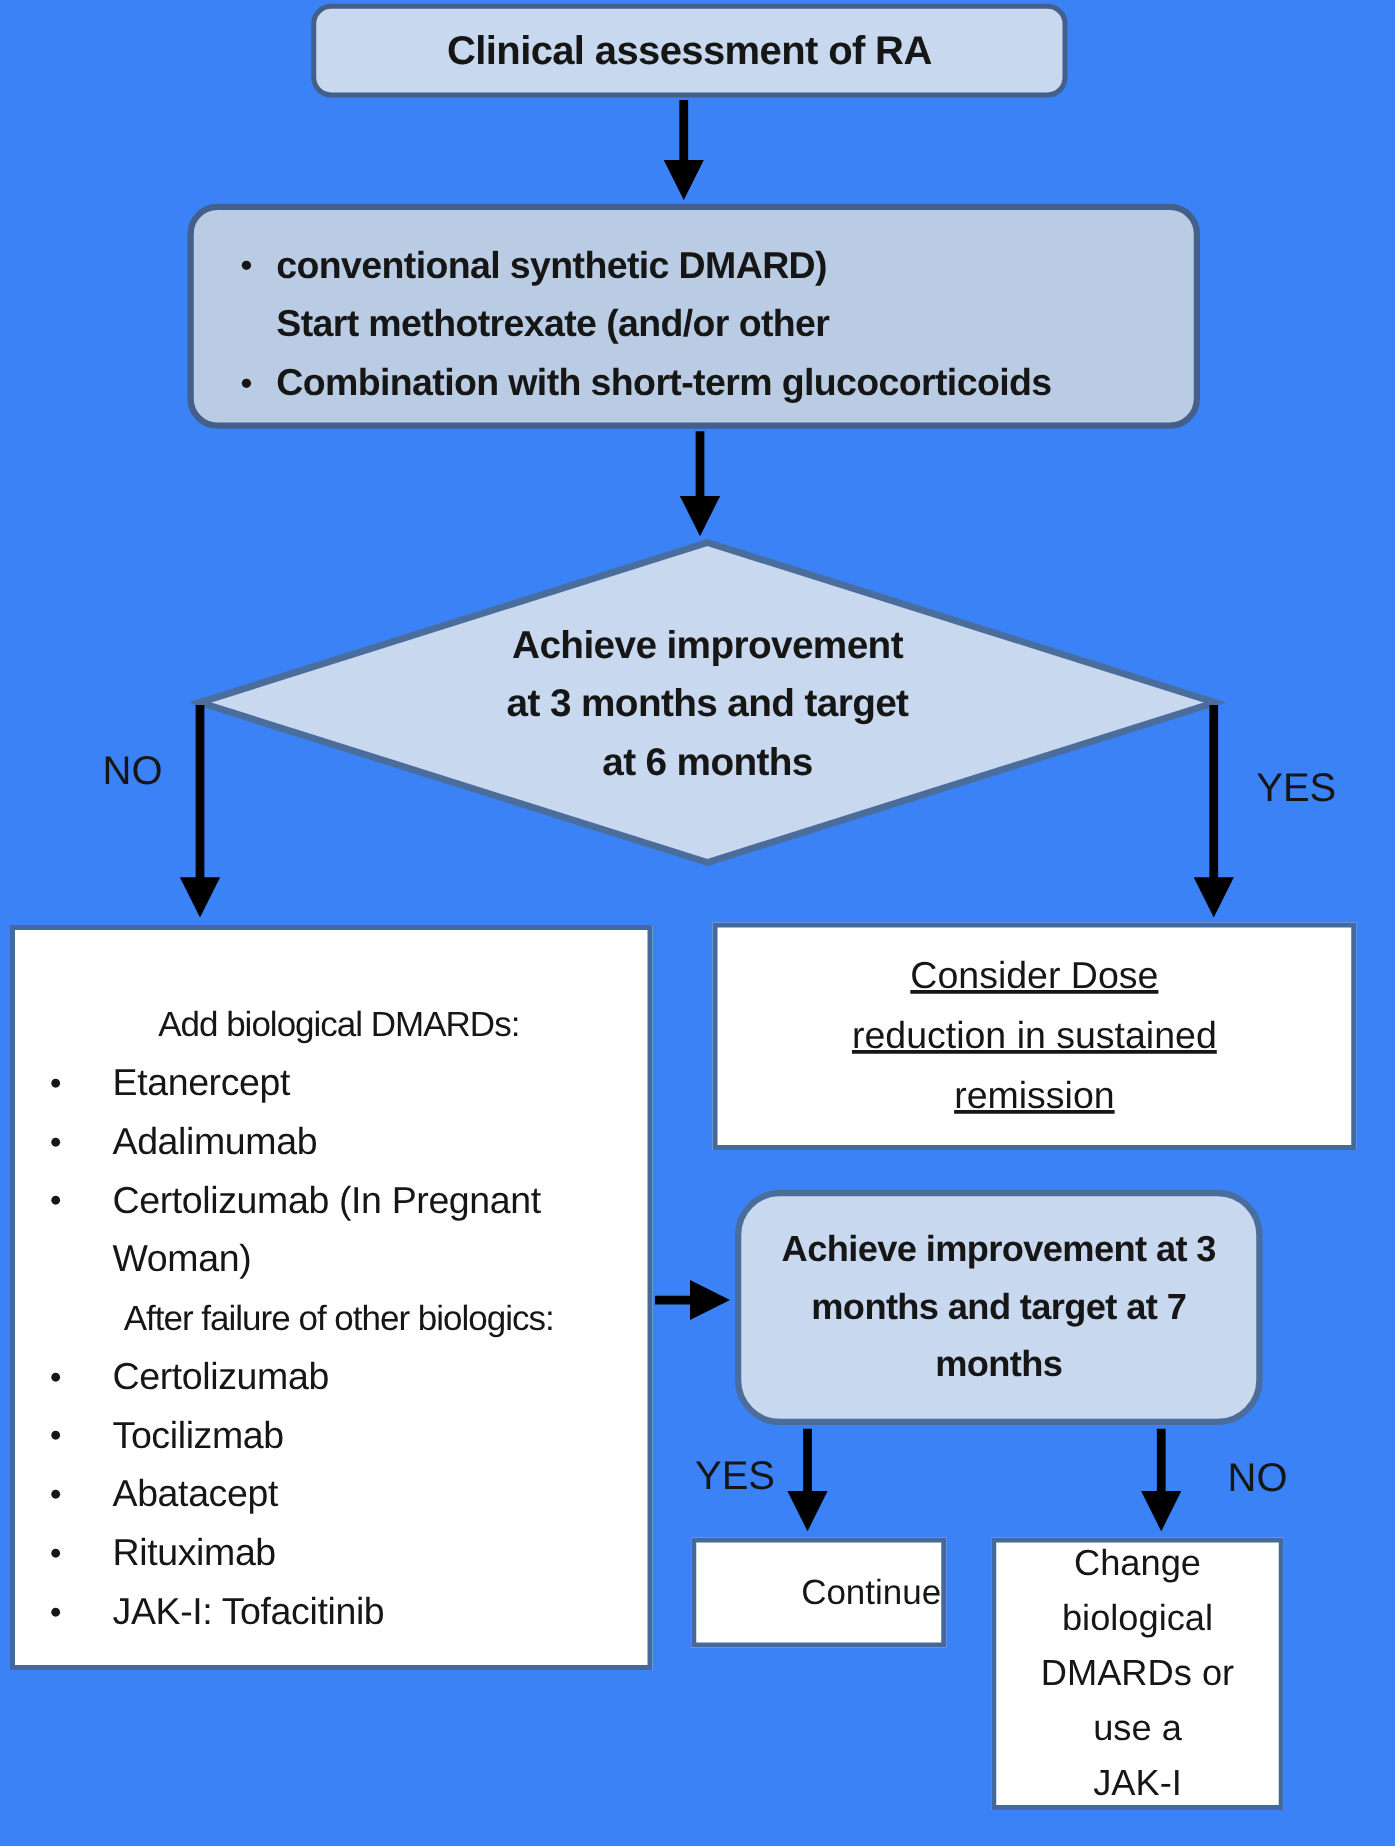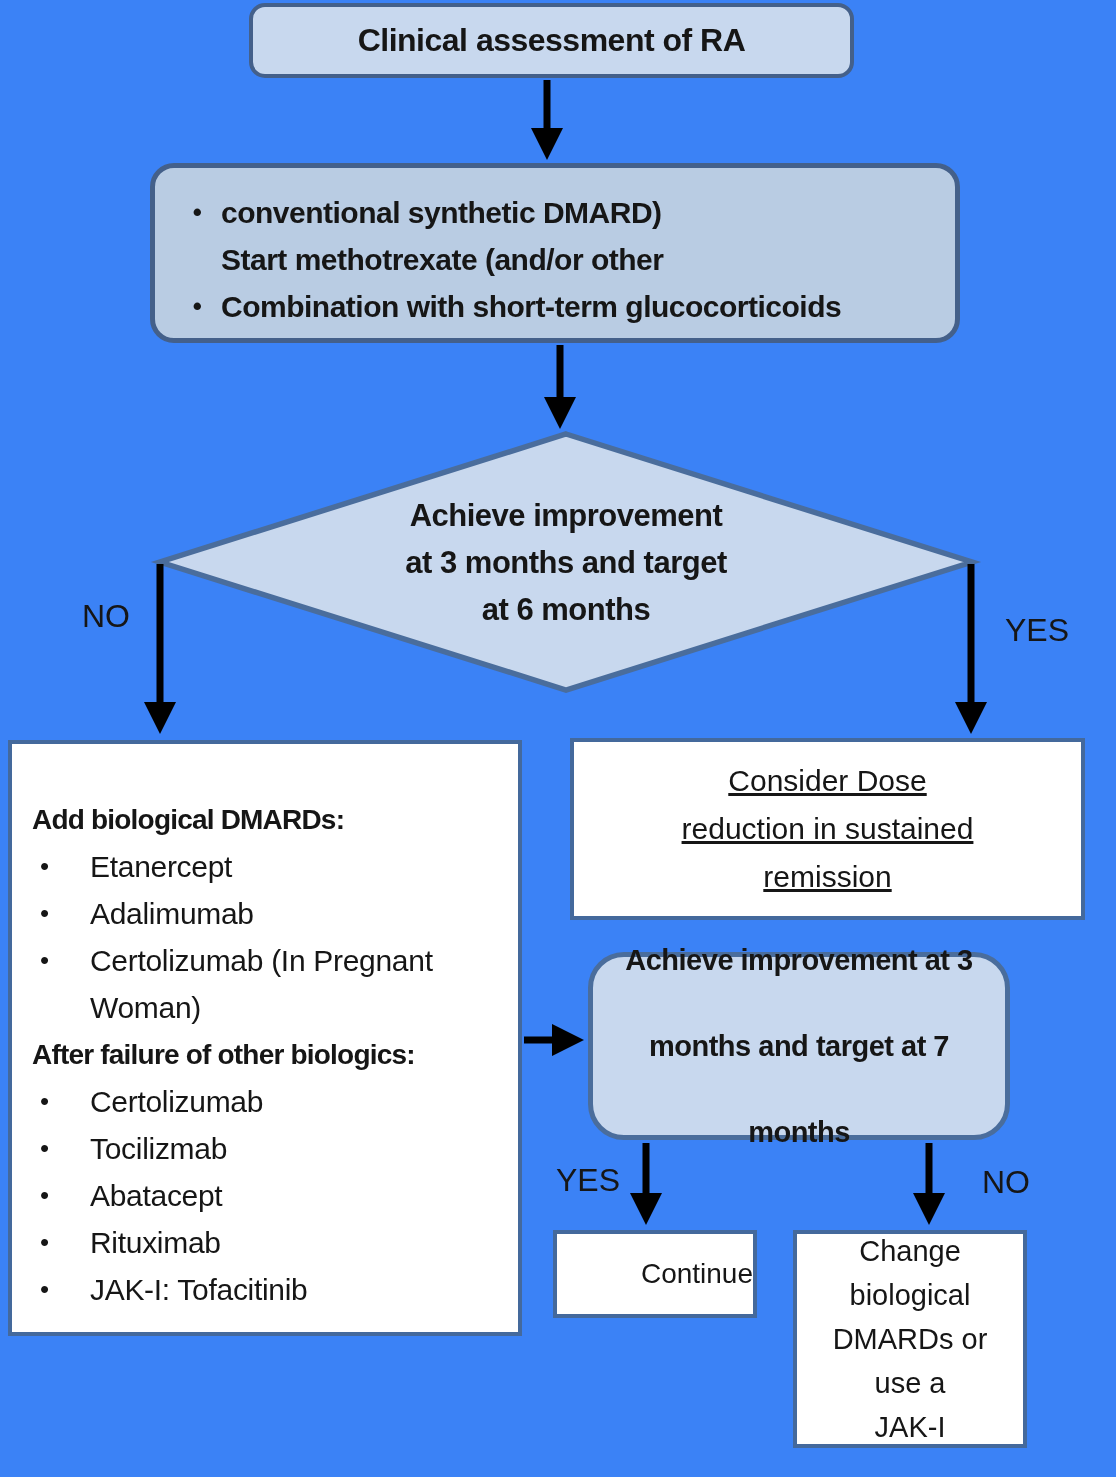--- a/index.html
+++ b/index.html
@@ -30,38 +30,38 @@
   .diamond-label{
     left:160px;top:434px;width:812px;height:256px;
     display:flex;flex-direction:column;align-items:center;justify-content:center;
     font-weight:bold;font-size:31px;letter-spacing:-0.5px;z-index:2;background:transparent;
   }
   .diamond-label span{display:block;line-height:47px;text-align:center;}
 
   
   .white-box{background:#ffffff;border:4px solid #44699c;}
   .node-biologics{left:8px;top:740px;width:514px;height:596px;padding:52px 8px 0 20px;}
-  .lb-heading{font-weight:bold;font-size:28px;letter-spacing:-0.8px;line-height:47px;white-space:nowrap;}
+  .lb-heading{font-weight:normal;font-size:28px;letter-spacing:-0.8px;line-height:47px;white-space:nowrap;text-align:center;}
   .lb-item{display:flex;font-size:30px;letter-spacing:-0.3px;}
   .lb-bullet{width:50px;flex:0 0 50px;text-align:left;padding-left:8px;font-size:26px;line-height:47px;}
   .lb-text span{display:block;line-height:47px;}
 
   .node-consider{
     left:570px;top:738px;width:515px;height:182px;
     display:flex;flex-direction:column;align-items:center;justify-content:center;
     font-size:30px;
     text-decoration:underline;
   }
   .node-consider span{display:block;line-height:48px;text-align:center;}
 
   .node-achieve2{
     left:588px;top:952px;width:422px;height:188px;border-radius:36px;
     background:#c8d8ee;border:5px solid #4a6d9c;
     display:flex;flex-direction:column;align-items:center;justify-content:center;
-    font-weight:bold;font-size:29px;letter-spacing:-0.5px;gap:40px;
+    font-weight:bold;font-size:29px;letter-spacing:-0.5px;
   }
   .node-achieve2 span{display:block;line-height:46px;text-align:center;}
 
   .node-continue{
     left:553px;top:1230px;width:204px;height:88px;
     display:flex;align-items:center;justify-content:flex-end;font-size:28px;
   }
   .node-change{
     left:793px;top:1230px;width:234px;height:218px;
     display:flex;flex-direction:column;align-items:center;justify-content:center;font-size:29px;

